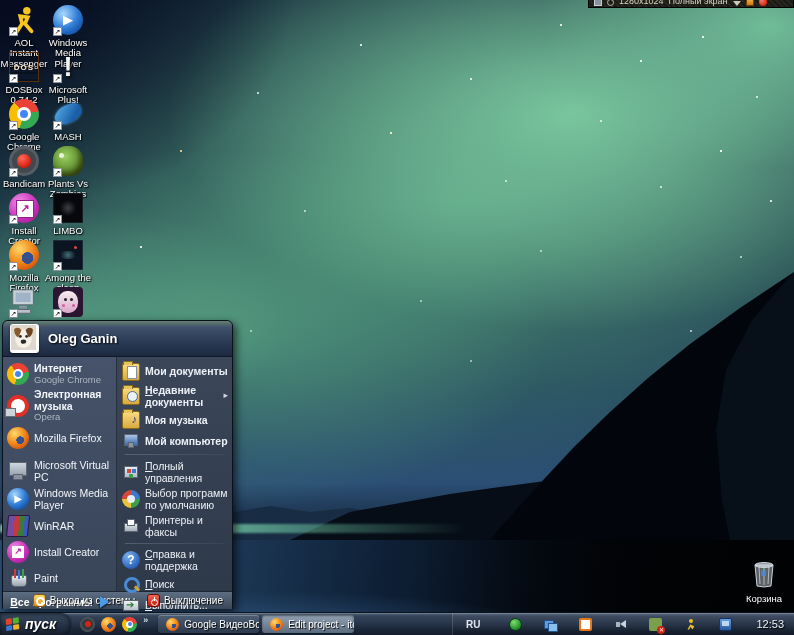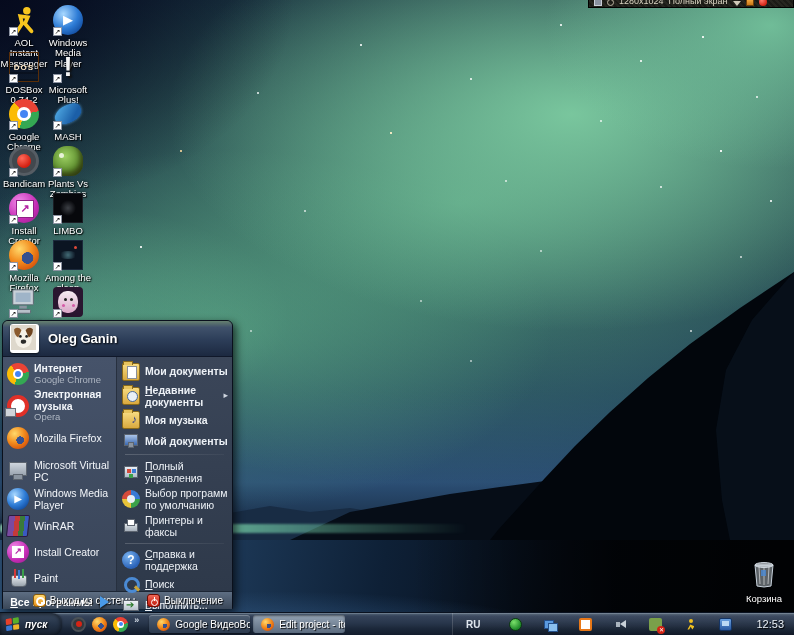--- a/index.html
+++ b/index.html
@@ -187,21 +187,21 @@
   
   .taskbar { position:absolute; left:0; right:0; bottom:0; height:23px; z-index:30; display:flex; align-items:stretch;
     background:linear-gradient(180deg,#8494a4 0%,#4a5a6e 5%,#35435a 14%,#27354a 48%,#1b2739 72%,#131d2d 100%);
     border-top:1px solid #0a1220; }
   .start-btn { display:flex; align-items:center; gap:5px; padding:0 14px 0 6px; cursor:default;
     background:linear-gradient(180deg,#3c4c62 0%,#243246 55%,#17212f 100%);
     border-radius:0 9px 9px 0; box-shadow:inset 0 1px 4px rgba(0,0,0,.6), 1px 0 2px rgba(0,0,0,.4); }
   .winflag { width:14px; height:13px; display:grid; grid-template-columns:6px 6px; grid-template-rows:5.5px 5.5px; gap:1px; transform:skewY(-6deg) rotate(-3deg); }
   .winflag i { border-radius:1px; }
   .wf-r { background:#e8402a; } .wf-g { background:#58b02a; } .wf-b { background:#3a78d4; } .wf-y { background:#f0b428; }
-  .start-label { color:#fff; font-weight:bold; font-style:italic; font-size:10px; text-shadow:1px 1px 2px #000; }
+  .start-label { color:#fff; font-weight:bold; font-style:italic; font-size:14px; text-shadow:1px 1px 2px #000; }
   .ql { display:flex; align-items:center; gap:6px; padding:0 6px 0 10px; }
   .ql-ic { width:15px; height:15px; cursor:default; }
   .ql-bandi { border-radius:50%; background:#33383d; border:2px solid #4a5056; position:relative; }
   .ql-bandi::before { content:""; position:absolute; left:2.5px; top:2.5px; width:6px; height:6px; border-radius:50%; background:#d42415; }
   .ql-fx { border-radius:50%; background:radial-gradient(circle at 60% 60%, #35508f 0 20%, rgba(0,0,0,0) 21%), radial-gradient(circle at 35% 30%, #ffd86b, #f28b1d 45%, #d6560e 80%); }
   .ql-chrome { border-radius:50%; background:conic-gradient(from -40deg,#ea4335 0 33%,#34a853 0 66%,#fbbc05 0 100%); position:relative; }
   .ql-chrome::before { content:""; position:absolute; left:4px; top:4px; width:7px; height:7px; border-radius:50%; background:#fff; }
   .ql-chrome::after { content:""; position:absolute; left:5.5px; top:5.5px; width:4px; height:4px; border-radius:50%; background:#4285f4; }
   .ql-more { color:#cfd8e2; font-size:9px; font-weight:bold; align-self:flex-start; margin-top:2px; cursor:default; }
   .tasks { display:flex; align-items:center; gap:3px; padding-left:4px; }
@@ -443,21 +443,21 @@
           <span class="ri folder recent"></span>
           <span class="rlbl accel">Недавние документы</span>
           <span class="sub-arrow">▸</span>
         </div>
         <div class="sm-r-item bold">
           <span class="ri folder music"></span>
           <span class="rlbl">Моя музыка</span>
         </div>
         <div class="sm-r-item bold">
           <span class="ri computer"></span>
-          <span class="rlbl">Мой документы</span>
+          <span class="rlbl">Мой компьютер</span>
         </div>
         <div class="sm-sep"></div>
         <div class="sm-r-item">
           <span class="ri cpanel"></span>
           <span class="rlbl accel">Полный управления</span>
         </div>
         <div class="sm-r-item">
           <span class="ri defaults"></span>
           <span class="rlbl">Выбор программ по умолчанию</span>
         </div>

